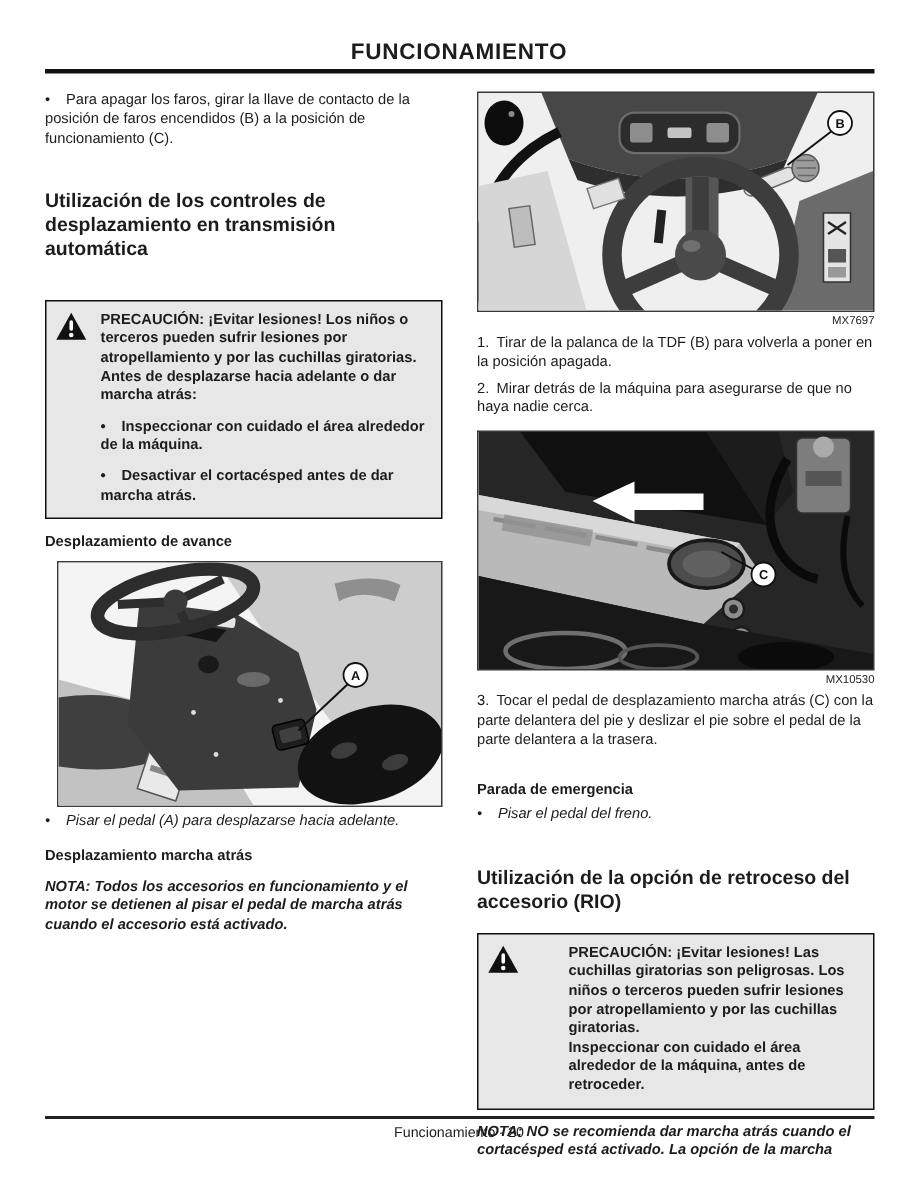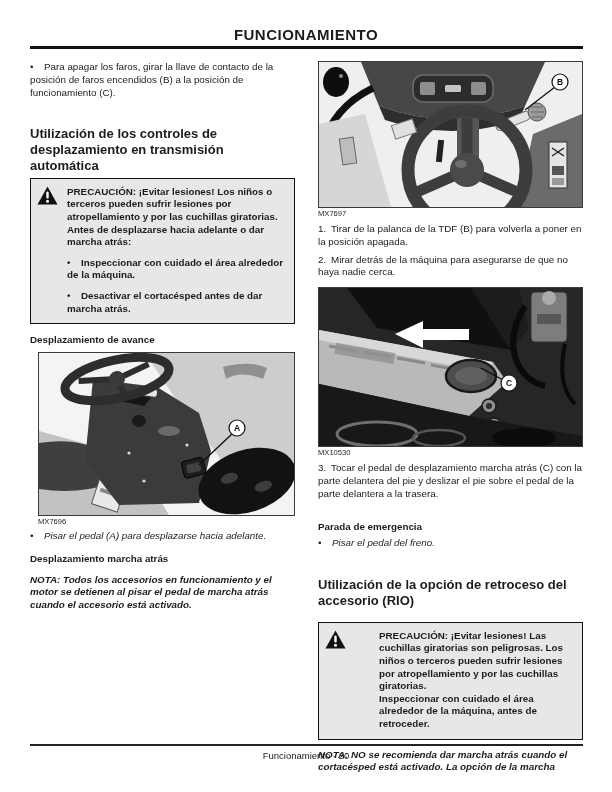--- a/index.html
+++ b/index.html
@@ -27,31 +27,31 @@
   .step { margin-top:5px; }
   .step-num { display:inline-block; width:13px; }
 
   .section-heading {
     font-size:13px; font-weight:bold; line-height:15.8px; margin-top:27px;
   }
   .sub-heading { font-weight:bold; margin-top:10px; }
   .note { font-weight:bold; font-style:italic; margin-top:8px; }
 
   .caution-box {
-    position:relative; margin-top:4px; background:#e7e7e7;
+    position:relative; margin-top:26px; background:#e7e7e7;
     border:1.6px solid #111; padding:7px 8px 8px 8px;
   }
   .caution-box .warn-icon { position:absolute; left:6px; top:7px; }
   .caution-text { margin-left:28px; font-weight:bold; line-height:12.6px; }
   .caution-text .cb-para + .cb-para { margin-top:0; }
   .caution-text .cb-bullet { margin-top:8px; }
 
   .figure { margin-top:5px; }
   .fig-frame { border:1px solid #3a3a3a; line-height:0; background:#f4f4f4; }
-  .fig-caption { font-size:7.6px; line-height:9px; margin-top:1px; color:#222; }
+  .fig-caption { text-align:right; font-size:7.6px; line-height:9px; margin-top:1px; color:#222; }
 
   .ftr-rule { position:absolute; left:30px; top:744px; width:553px; border-top:2px solid #222; }
   .ftr-text { position:absolute; top:750px; left:0; width:612px; text-align:center; font-size:9.5px; }
 </style>
 </head>
 <body>
 
 <div class="page">
 
   <div class="hdr-title">FUNCIONAMIENTO</div>
@@ -126,21 +126,20 @@
           <g transform="rotate(-14 156 116)">
             <rect x="144" y="106" width="22" height="17" rx="3" fill="#1e1e1e" stroke="#000"></rect>
             <rect x="148" y="110" width="14" height="9" rx="2" fill="#404040"></rect>
           </g>
 
           <line x1="194" y1="80" x2="160" y2="112" stroke="#111" stroke-width="1.3"></line>
           <circle cx="198" cy="75" r="8" fill="#fff" stroke="#111" stroke-width="1.2"></circle>
           <text x="198" y="78.2" font-size="8.5" font-weight="bold" text-anchor="middle" fill="#111">A</text>
         </svg>
       </div>
-      <div class="fig-caption">MX7696</div>
     </div>
 
     <div class="bullet-line"><span class="bullet-char">•</span><span>Pisar el pedal (A) para desplazarse hacia adelante.</span></div>
 
     <div class="sub-heading">Desplazamiento marcha atrás</div>
 
     <div class="note">NOTA: Todos los accesorios en funcionamiento y el motor se detienen al pisar el pedal de marcha atrás cuando el accesorio está activado.</div>
   </div>
 
   <div class="col col-right">

